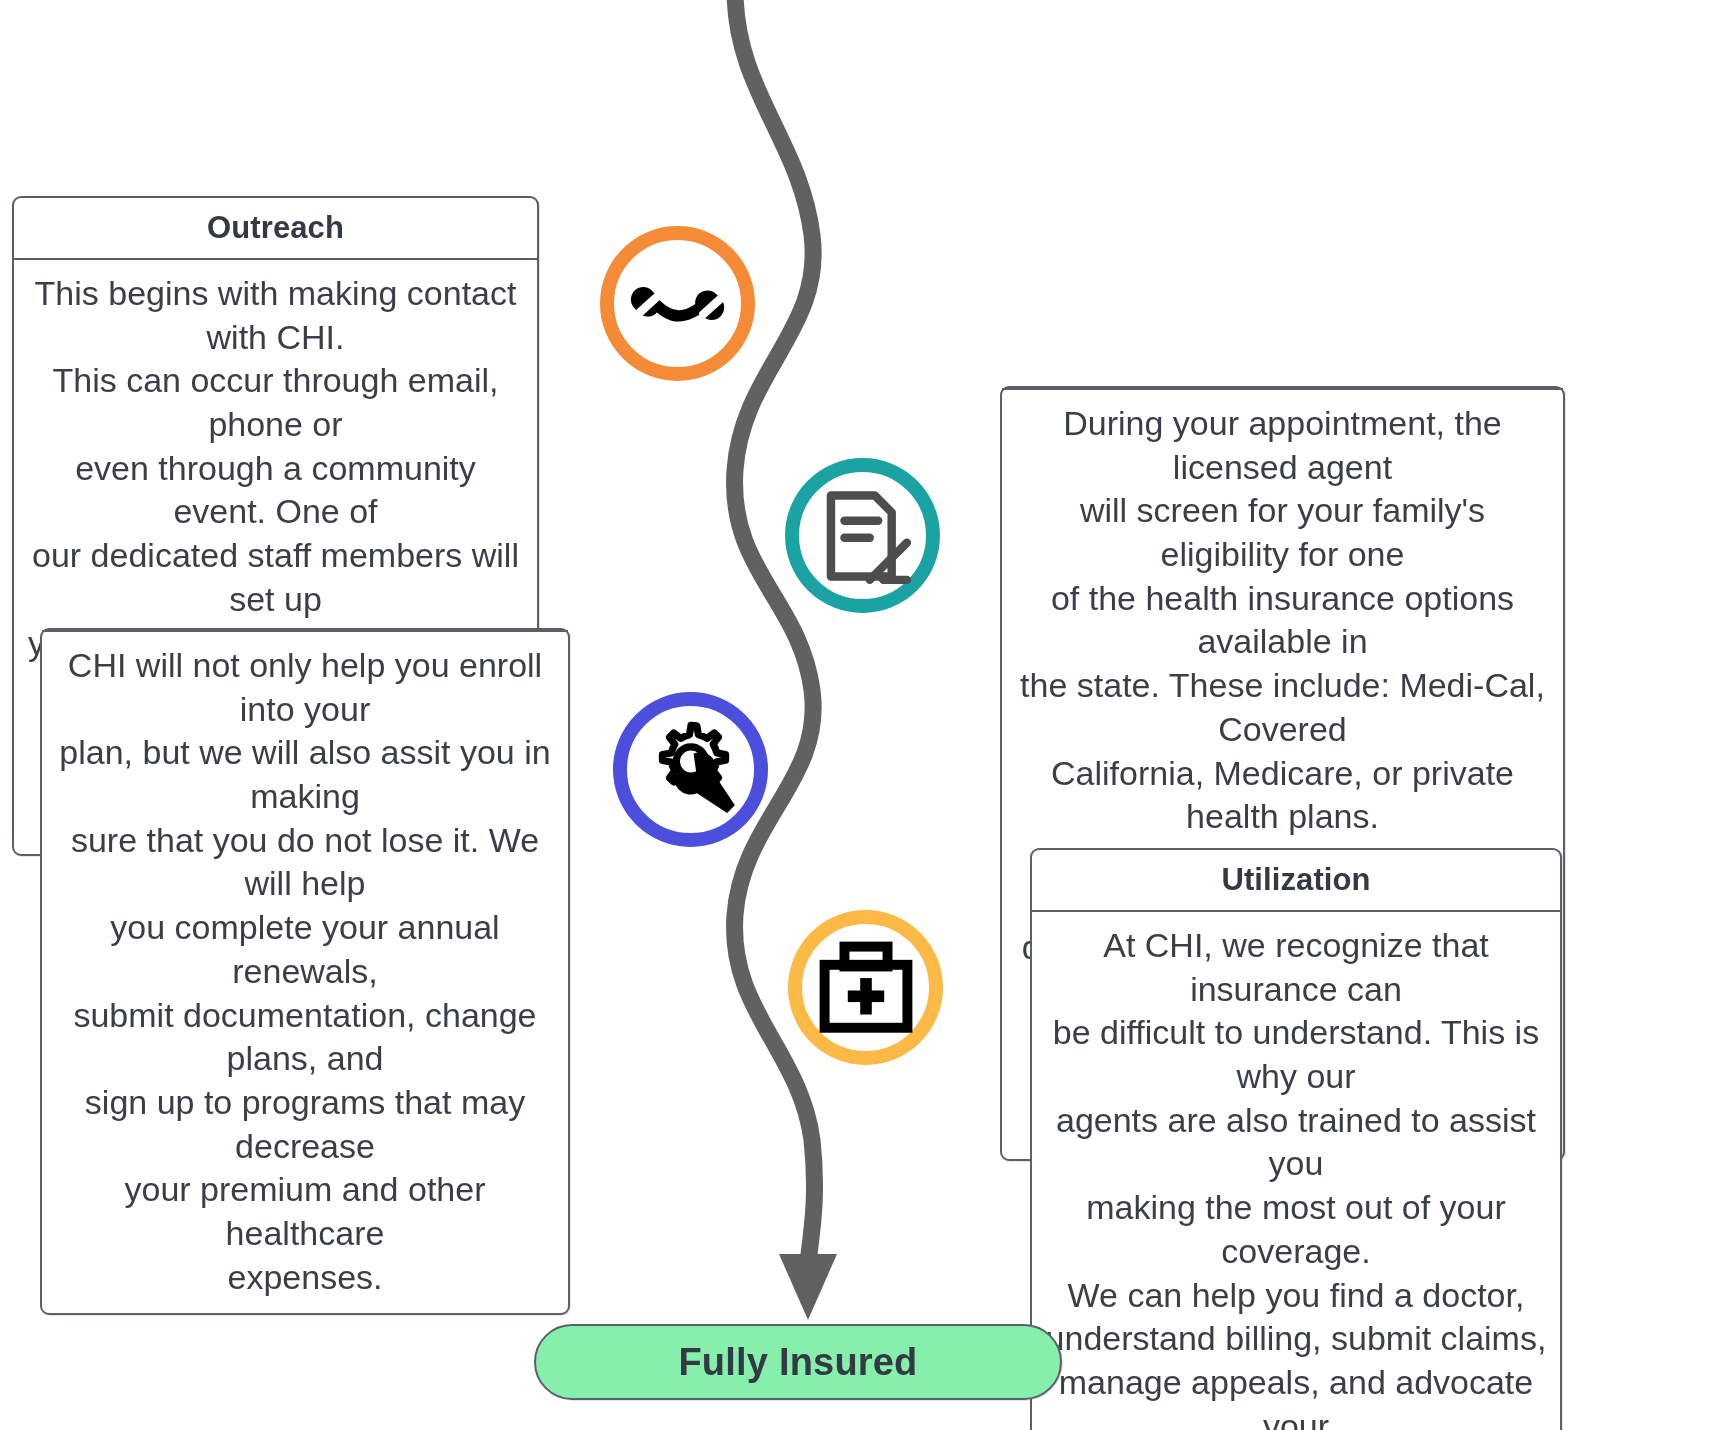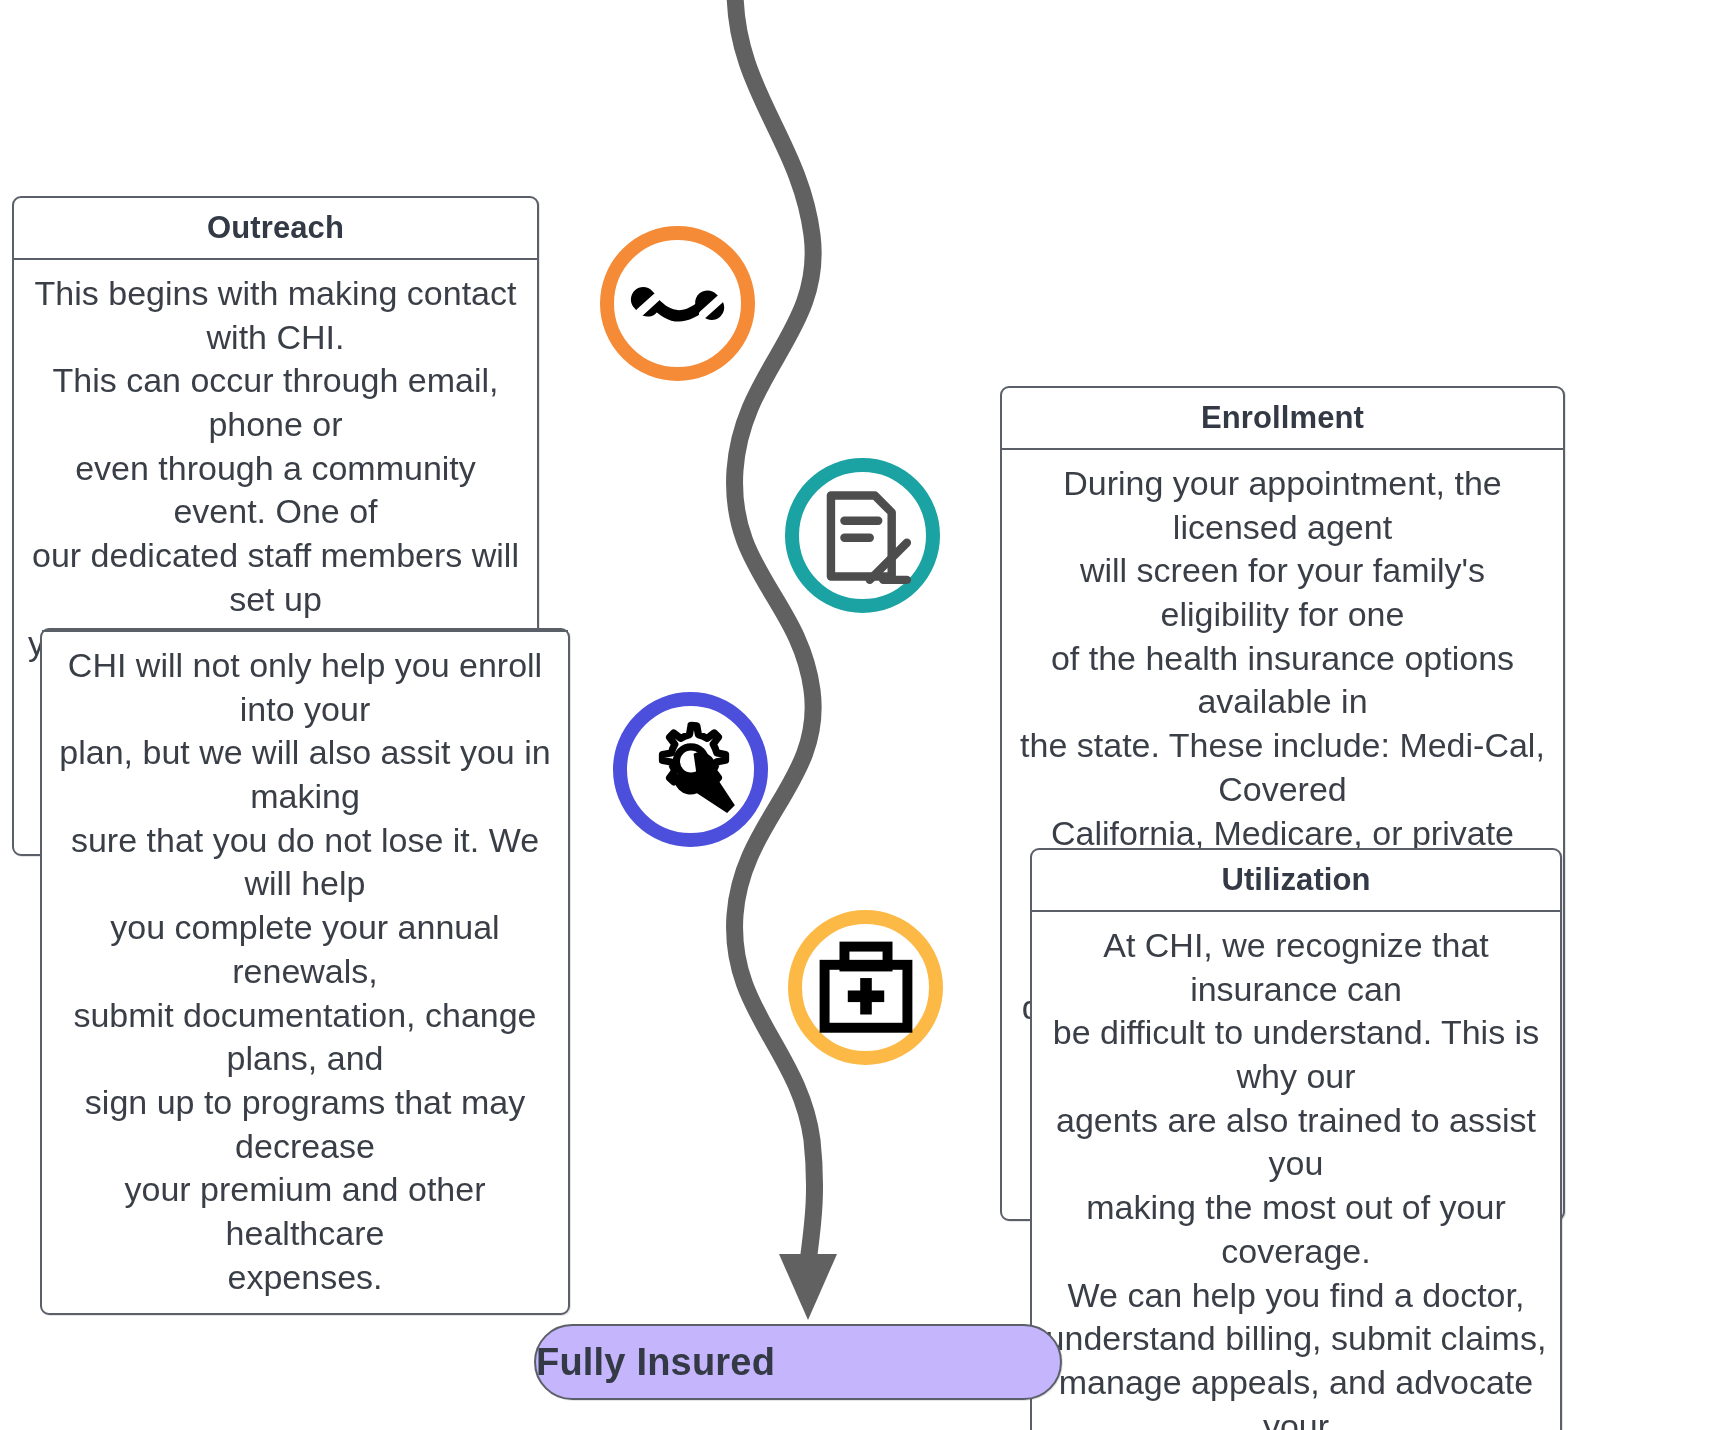--- a/index.html
+++ b/index.html
@@ -99,24 +99,24 @@
   
   #pill-fully-insured {
     position: absolute;
     left: 534px;
     top: 1324px;
     width: 528px;
     height: 76px;
     box-sizing: border-box;
     border: 2px solid #5b6068;
     border-radius: 40px;
-    background: #c4b5fd;
+    background: #86efac;
     display: flex;
     align-items: center;
-    justify-content: flex-start;
+    justify-content: center;
     box-shadow: 1px 1px 0 rgba(0,0,0,0.10);
   }
   #pill-fully-insured .pill-label {
     font-size: 38px;
     font-weight: bold;
     color: #343a45;
     letter-spacing: 0.2px;
   }
 </style>
 </head>
@@ -153,21 +153,20 @@
 plan, but we will also assit you in making
 sure that you do not lose it. We will help
 you complete your annual renewals,
 submit documentation, change plans, and
 sign up to programs that may decrease
 your premium and other healthcare
 expenses.</div>
   </div>
 
   <div class="card" id="card-enrollment">
-    <div class="card-title">Enrollment</div>
     <div class="card-divider"></div>
     <div class="card-body">During your appointment, the licensed agent
 will screen for your family's eligibility for one
 of the health insurance options available in
 the state. These include: Medi-Cal, Covered
 California, Medicare, or private health plans.
 Once eligibility is determined and your
 questions are answered, the agent will help
 you complete your application quickly and
 accurately.</div>

